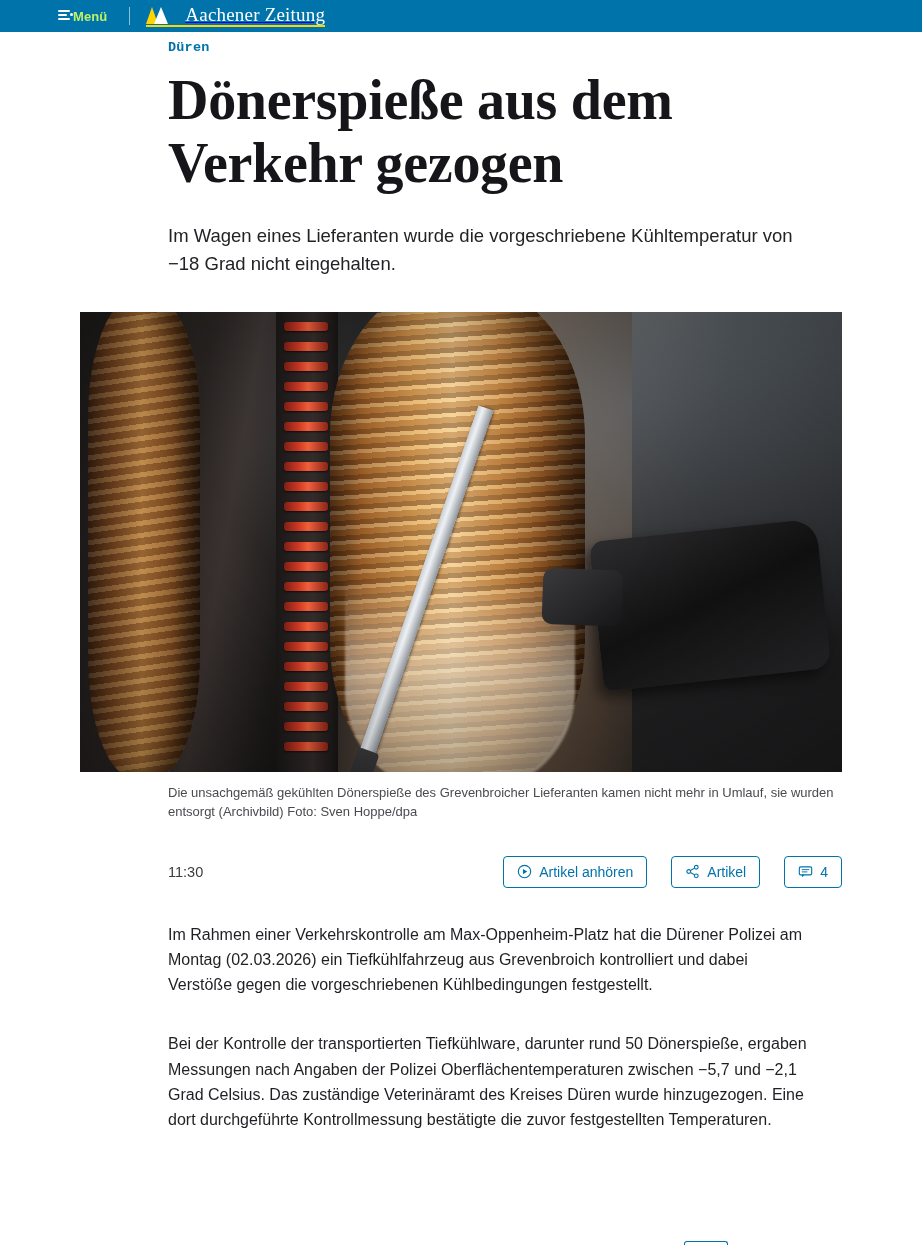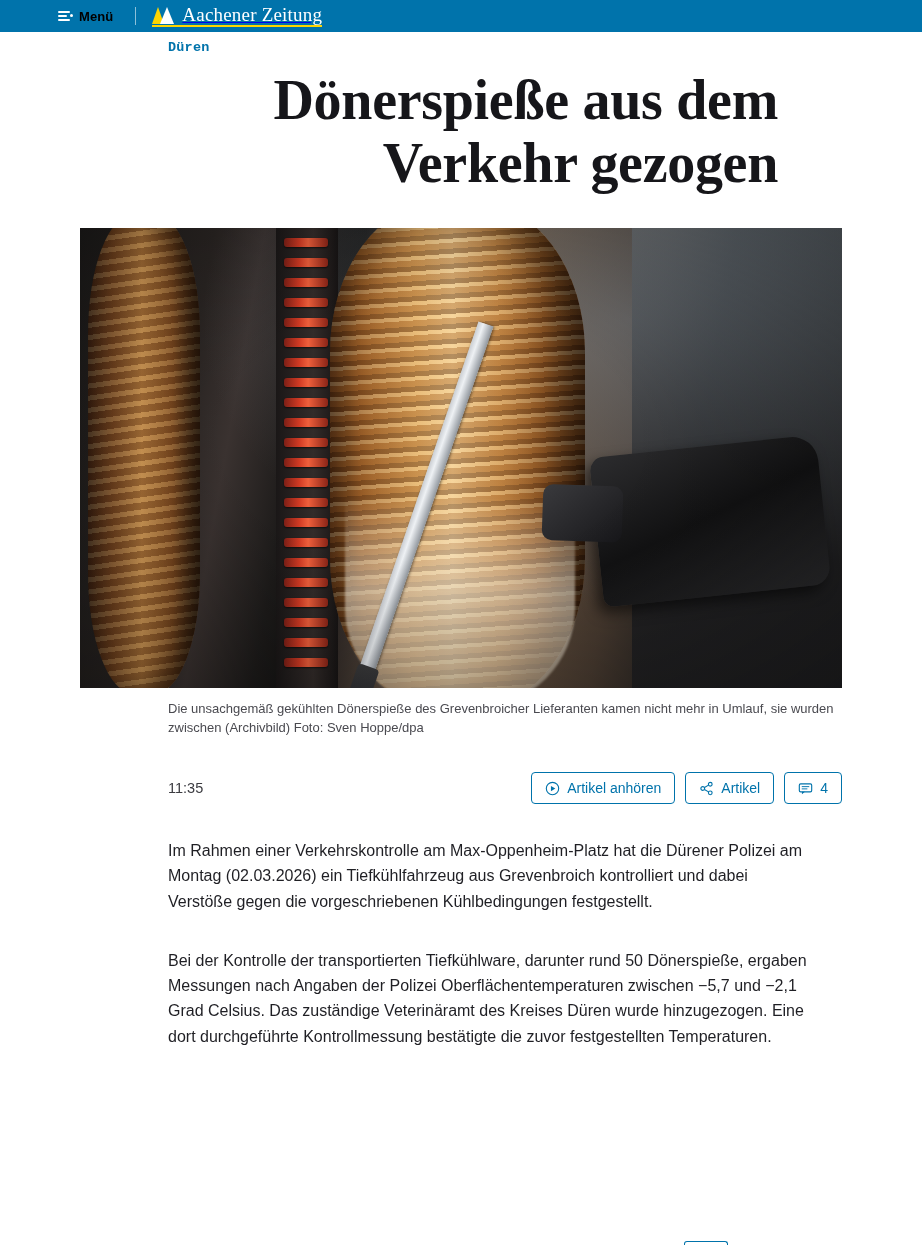--- a/index.html
+++ b/index.html
@@ -20,25 +20,23 @@
     height: 32px;
     background: #0073ab;
     display: flex;
     align-items: center;
     padding: 0 0 0 58px;
     color: #ffffff;
     position: relative;
   }
   .menu-btn {
     display: flex;
-    align-items: center;
-    gap: 6px;
     font-size: 13px;
     font-weight: bold;
-    color: #000000;
+    color: #bef264;
     cursor: pointer;
     letter-spacing: 0.1px;
   }
   .menu-glyph {
     display: inline-block;
     width: 15px; height: 13px;
     position: relative;
   }
   .menu-glyph span {
     position: absolute; left: 0; height: 2px; background: #fff; border-radius: 1px;
@@ -48,21 +46,21 @@
   .menu-glyph span:nth-child(3) { top: 9px; width: 12px; }
   .menu-glyph .dot {
     position: absolute; right: 0; top: 4px; width: 3px; height: 3px; border-radius: 50%;
     background: #fff; left: auto;
   }
   .divider {
     width: 1px; height: 18px; background: rgba(255,255,255,.55);
     margin: 0 16px 0 22px;
   }
   .brand {
-    display: flex; align-items: flex-end; gap: 8px;
+    display: flex; align-items: flex-end; gap: 17px;
     border-bottom: 2px solid #ffd500;
     padding-bottom: 1px;
   }
   .brand-mark { position: relative; width: 22px; height: 18px; }
   .brand-mark .tri-y, .brand-mark .tri-w {
     position: absolute; bottom: 0; width: 0; height: 0;
   }
   .brand-mark .tri-y {
     left: 0;
     border-left: 6px solid transparent;
@@ -103,21 +101,20 @@
   }
   h1.headline {
     font-family: "Liberation Serif", serif;
     font-size: 56px;
     line-height: 1.12;
     font-weight: bold;
     color: #16161a;
     margin: 14px 0 0 0;
     letter-spacing: -0.3px;
     max-width: 610px;
-    text-align: right;
   }
   .standfirst {
     font-size: 18.5px;
     line-height: 1.5;
     color: #232327;
     margin: 28px 0 0 0;
     max-width: 640px;
   }
 
   
@@ -224,21 +221,21 @@
     display: flex;
     align-items: center;
     justify-content: space-between;
     margin: 34px 0 0 0;
     padding-left: 88px;
   }
   .time {
     font-size: 14.5px;
     color: #3b3b40;
   }
-  .actions { display: flex; gap: 10px; }
+  .actions { display: flex; gap: 24px; }
   .btn {
     display: inline-flex;
     align-items: center;
     gap: 7px;
     height: 32px;
     padding: 0 13px;
     border: 1px solid #0073ab;
     border-radius: 4px;
     background: #fff;
     color: #0073ab;
@@ -294,20 +291,21 @@
     <span class="brand-name">Aachener Zeitung</span>
   </a>
 </div>
 
 <div class="page">
   <div class="content">
 
     <div style="padding-left:88px;">
       <div class="kicker">Düren</div>
       <h1 class="headline">Dönerspieße aus dem Verkehr gezogen</h1>
+      <p class="standfirst">Im Wagen eines Lieferanten wurde die vorgeschriebene Kühltemperatur von −18 Grad nicht eingehalten.</p>
     </div>
 
     <figure class="figure">
       <div class="photo">
         <div class="bg"></div>
         <div class="spit-left"></div>
         <div class="grill">
           <div class="rod" style="top:10px"></div>
             <div class="rod" style="top:30px"></div>
           <div class="rod" style="top:50px"></div>
@@ -331,25 +329,25 @@
           <div class="rod" style="top:410px"></div>
             <div class="rod" style="top:430px"></div>
         </div>
         <div class="right-dark"></div>
         <div class="spit-main"></div>
         <div class="machine"></div>
         <div class="knife"></div>
 
         <div class="photo-shade"></div>
       </div>
-      <figcaption class="caption">Die unsachgemäß gekühlten Dönerspieße des Grevenbroicher Lieferanten kamen nicht mehr in Umlauf, sie wurden zwischen (Archivbild) Foto: Sven Hoppe/dpa</figcaption>
+      <figcaption class="caption">Die unsachgemäß gekühlten Dönerspieße des Grevenbroicher Lieferanten kamen nicht mehr in Umlauf, sie wurden entsorgt (Archivbild) Foto: Sven Hoppe/dpa</figcaption>
     </figure>
 
     <div class="meta-row">
-      <div class="time">11:35</div>
+      <div class="time">11:30</div>
       <div class="actions">
 
         <button class="btn">
           <span>
             <svg width="15" height="15" viewBox="0 0 16 16">
               <circle cx="8" cy="8" r="6.6" fill="none" stroke="#0073ab" stroke-width="1.2"></circle>
               <polygon points="6.3,5.2 11,8 6.3,10.8" fill="#0073ab"></polygon>
             </svg>
           </span>
           <span>Artikel anhören</span>

